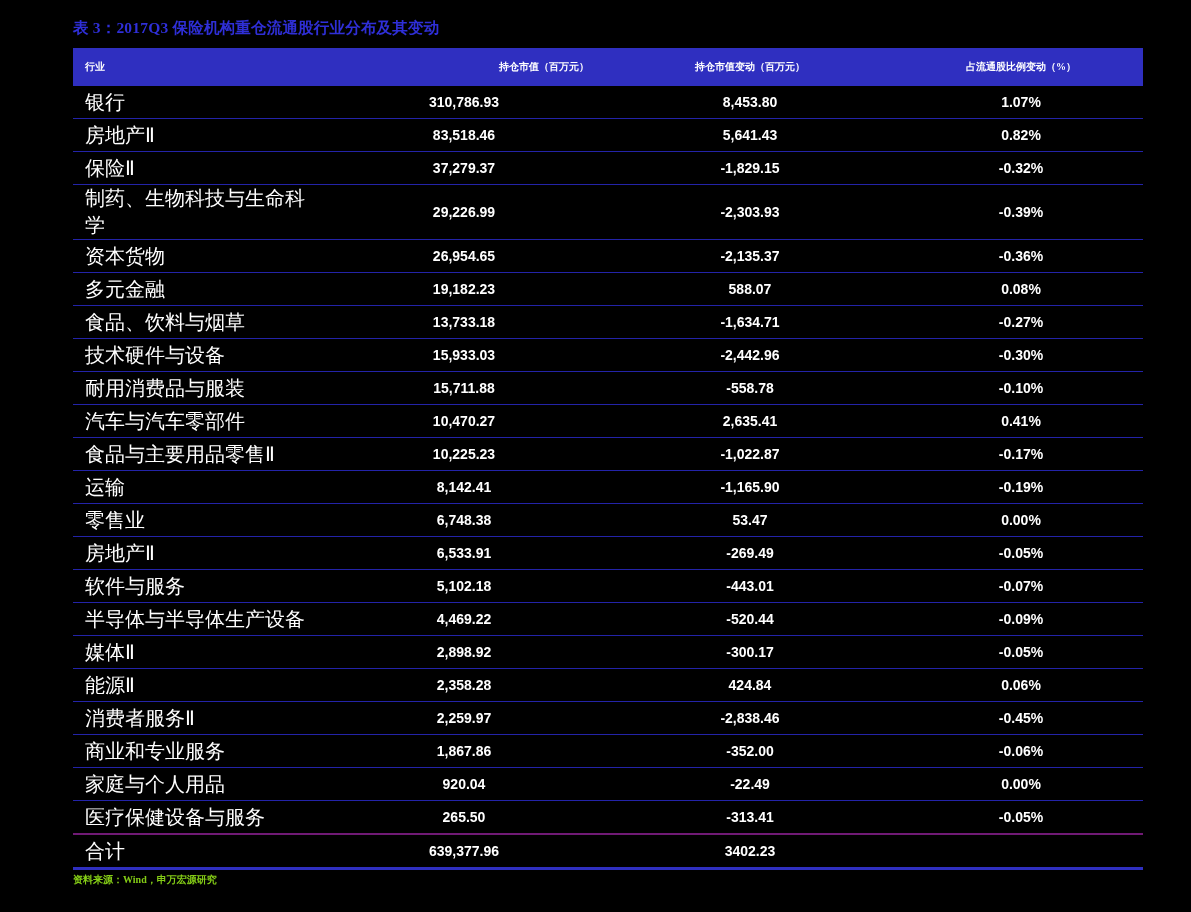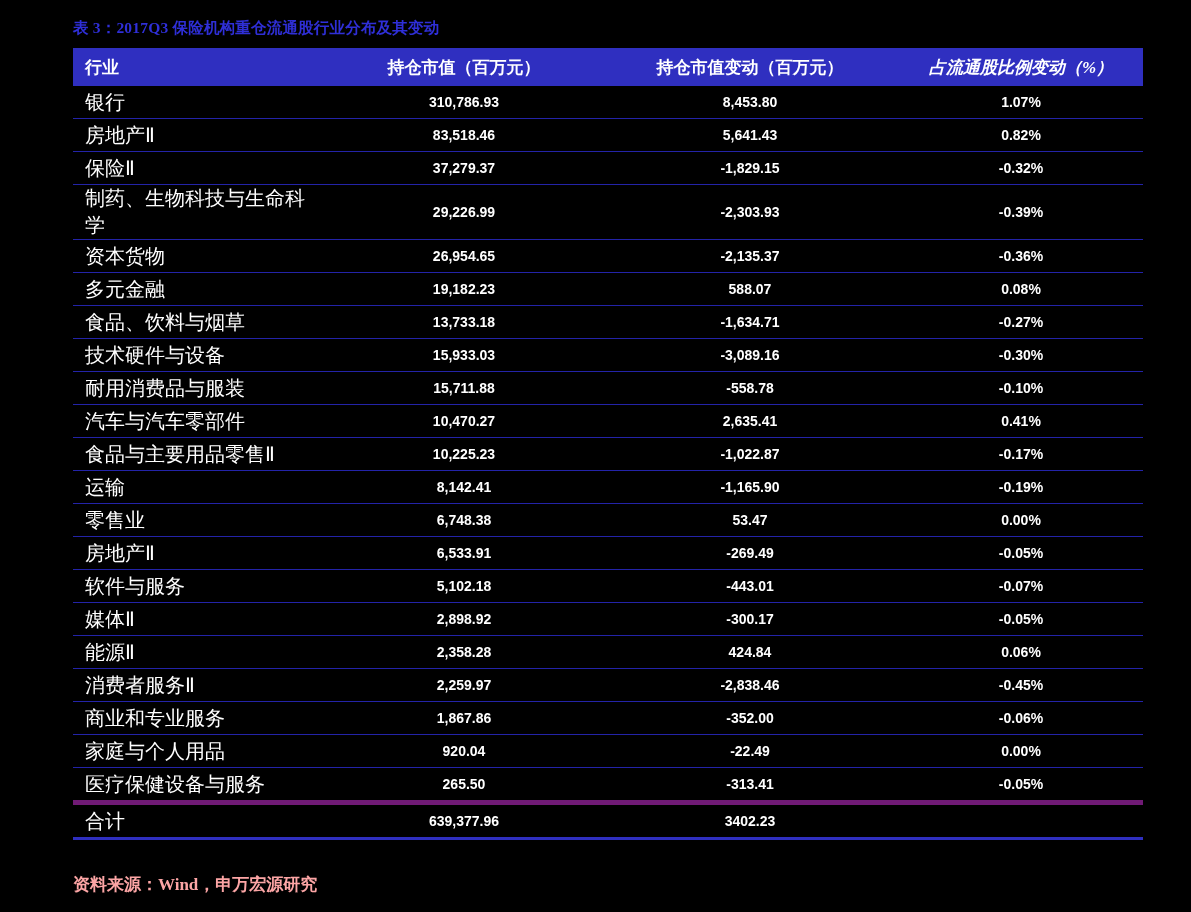--- a/index.html
+++ b/index.html
@@ -38,44 +38,43 @@
     width: 974px;
   }
   table.data {
     border-collapse: collapse;
     width: 974px;
     table-layout: fixed;
   }
   table.data thead th {
     background: #2f2fc0;
     color: #ffffff;
-    font-size: 17px;
+    font-size: 10px;
     font-weight: bold;
     height: 38px;
     padding: 0 12px;
     border: none;
     font-family: "Liberation Serif", serif;
   }
   table.data thead th.col-ind {
     text-align: left;
     width: 230px;
   }
   table.data thead th.col-v1 {
-    text-align: center;
+    text-align: right;
     width: 250px;
   }
   table.data thead th.col-v2 {
     text-align: center;
     width: 274px;
     margin-top: 36px;
   }
   table.data thead th.col-v3 {
     text-align: center;
     width: 220px;
-    font-style: italic;
   }
   table.data tbody td {
     height: 32px;
     font-size: 14px;
     padding: 0 12px;
     border-bottom: 1px solid #2323a8;
     color: #ffffff;
     font-weight: bold;
   }
   table.data tbody tr:first-child td {
@@ -85,33 +84,33 @@
     text-align: left;
     font-weight: normal;
     font-family: "Liberation Serif", serif;
     font-size: 20px;
   }
   table.data tbody td.num {
     text-align: center;
   }
   table.data tbody tr.total td {
     border-bottom: 3px solid #2f2fc0;
-    border-top: 5px solid #701a75;
+    border-top: 2px solid #701a75;
     margin-top: 34px;
   }
   table.data tbody tr.total td.ind {
     font-weight: normal;
   }
   .source {
     position: absolute;
     left: 73px;
     top: 873px;
-    font-size: 17px;
-    font-weight: bold;
-    color: #fca5a5;
+    font-size: 10px;
+    font-weight: bold;
+    color: #84cc16;
     font-family: "Liberation Serif", serif;
     white-space: nowrap;
   }
 </style>
 </head>
 <body>
 
 <div class="page">
 
   <div class="table-title">表 3：2017Q3 保险机构重仓流通股行业分布及其变动</div>
@@ -165,21 +164,21 @@
           </tr>
           <tr>
             <td class="ind">食品、饮料与烟草</td>
             <td class="num">13,733.18</td>
             <td class="num">-1,634.71</td>
             <td class="num">-0.27%</td>
           </tr>
           <tr>
             <td class="ind">技术硬件与设备</td>
             <td class="num">15,933.03</td>
-            <td class="num">-3,089.16</td>
+            <td class="num">-2,442.96</td>
             <td class="num">-0.30%</td>
           </tr>
           <tr>
             <td class="ind">耐用消费品与服装</td>
             <td class="num">15,711.88</td>
             <td class="num">-558.78</td>
             <td class="num">-0.10%</td>
           </tr>
           <tr>
             <td class="ind">汽车与汽车零部件</td>
@@ -209,20 +208,26 @@
             <td class="ind">房地产Ⅱ</td>
             <td class="num">6,533.91</td>
             <td class="num">-269.49</td>
             <td class="num">-0.05%</td>
           </tr>
           <tr>
             <td class="ind">软件与服务</td>
             <td class="num">5,102.18</td>
             <td class="num">-443.01</td>
             <td class="num">-0.07%</td>
+          </tr>
+          <tr>
+            <td class="ind">半导体与半导体生产设备</td>
+            <td class="num">4,469.22</td>
+            <td class="num">-520.44</td>
+            <td class="num">-0.09%</td>
           </tr>
           <tr>
             <td class="ind">媒体Ⅱ</td>
             <td class="num">2,898.92</td>
             <td class="num">-300.17</td>
             <td class="num">-0.05%</td>
           </tr>
           <tr>
             <td class="ind">能源Ⅱ</td>
             <td class="num">2,358.28</td>

